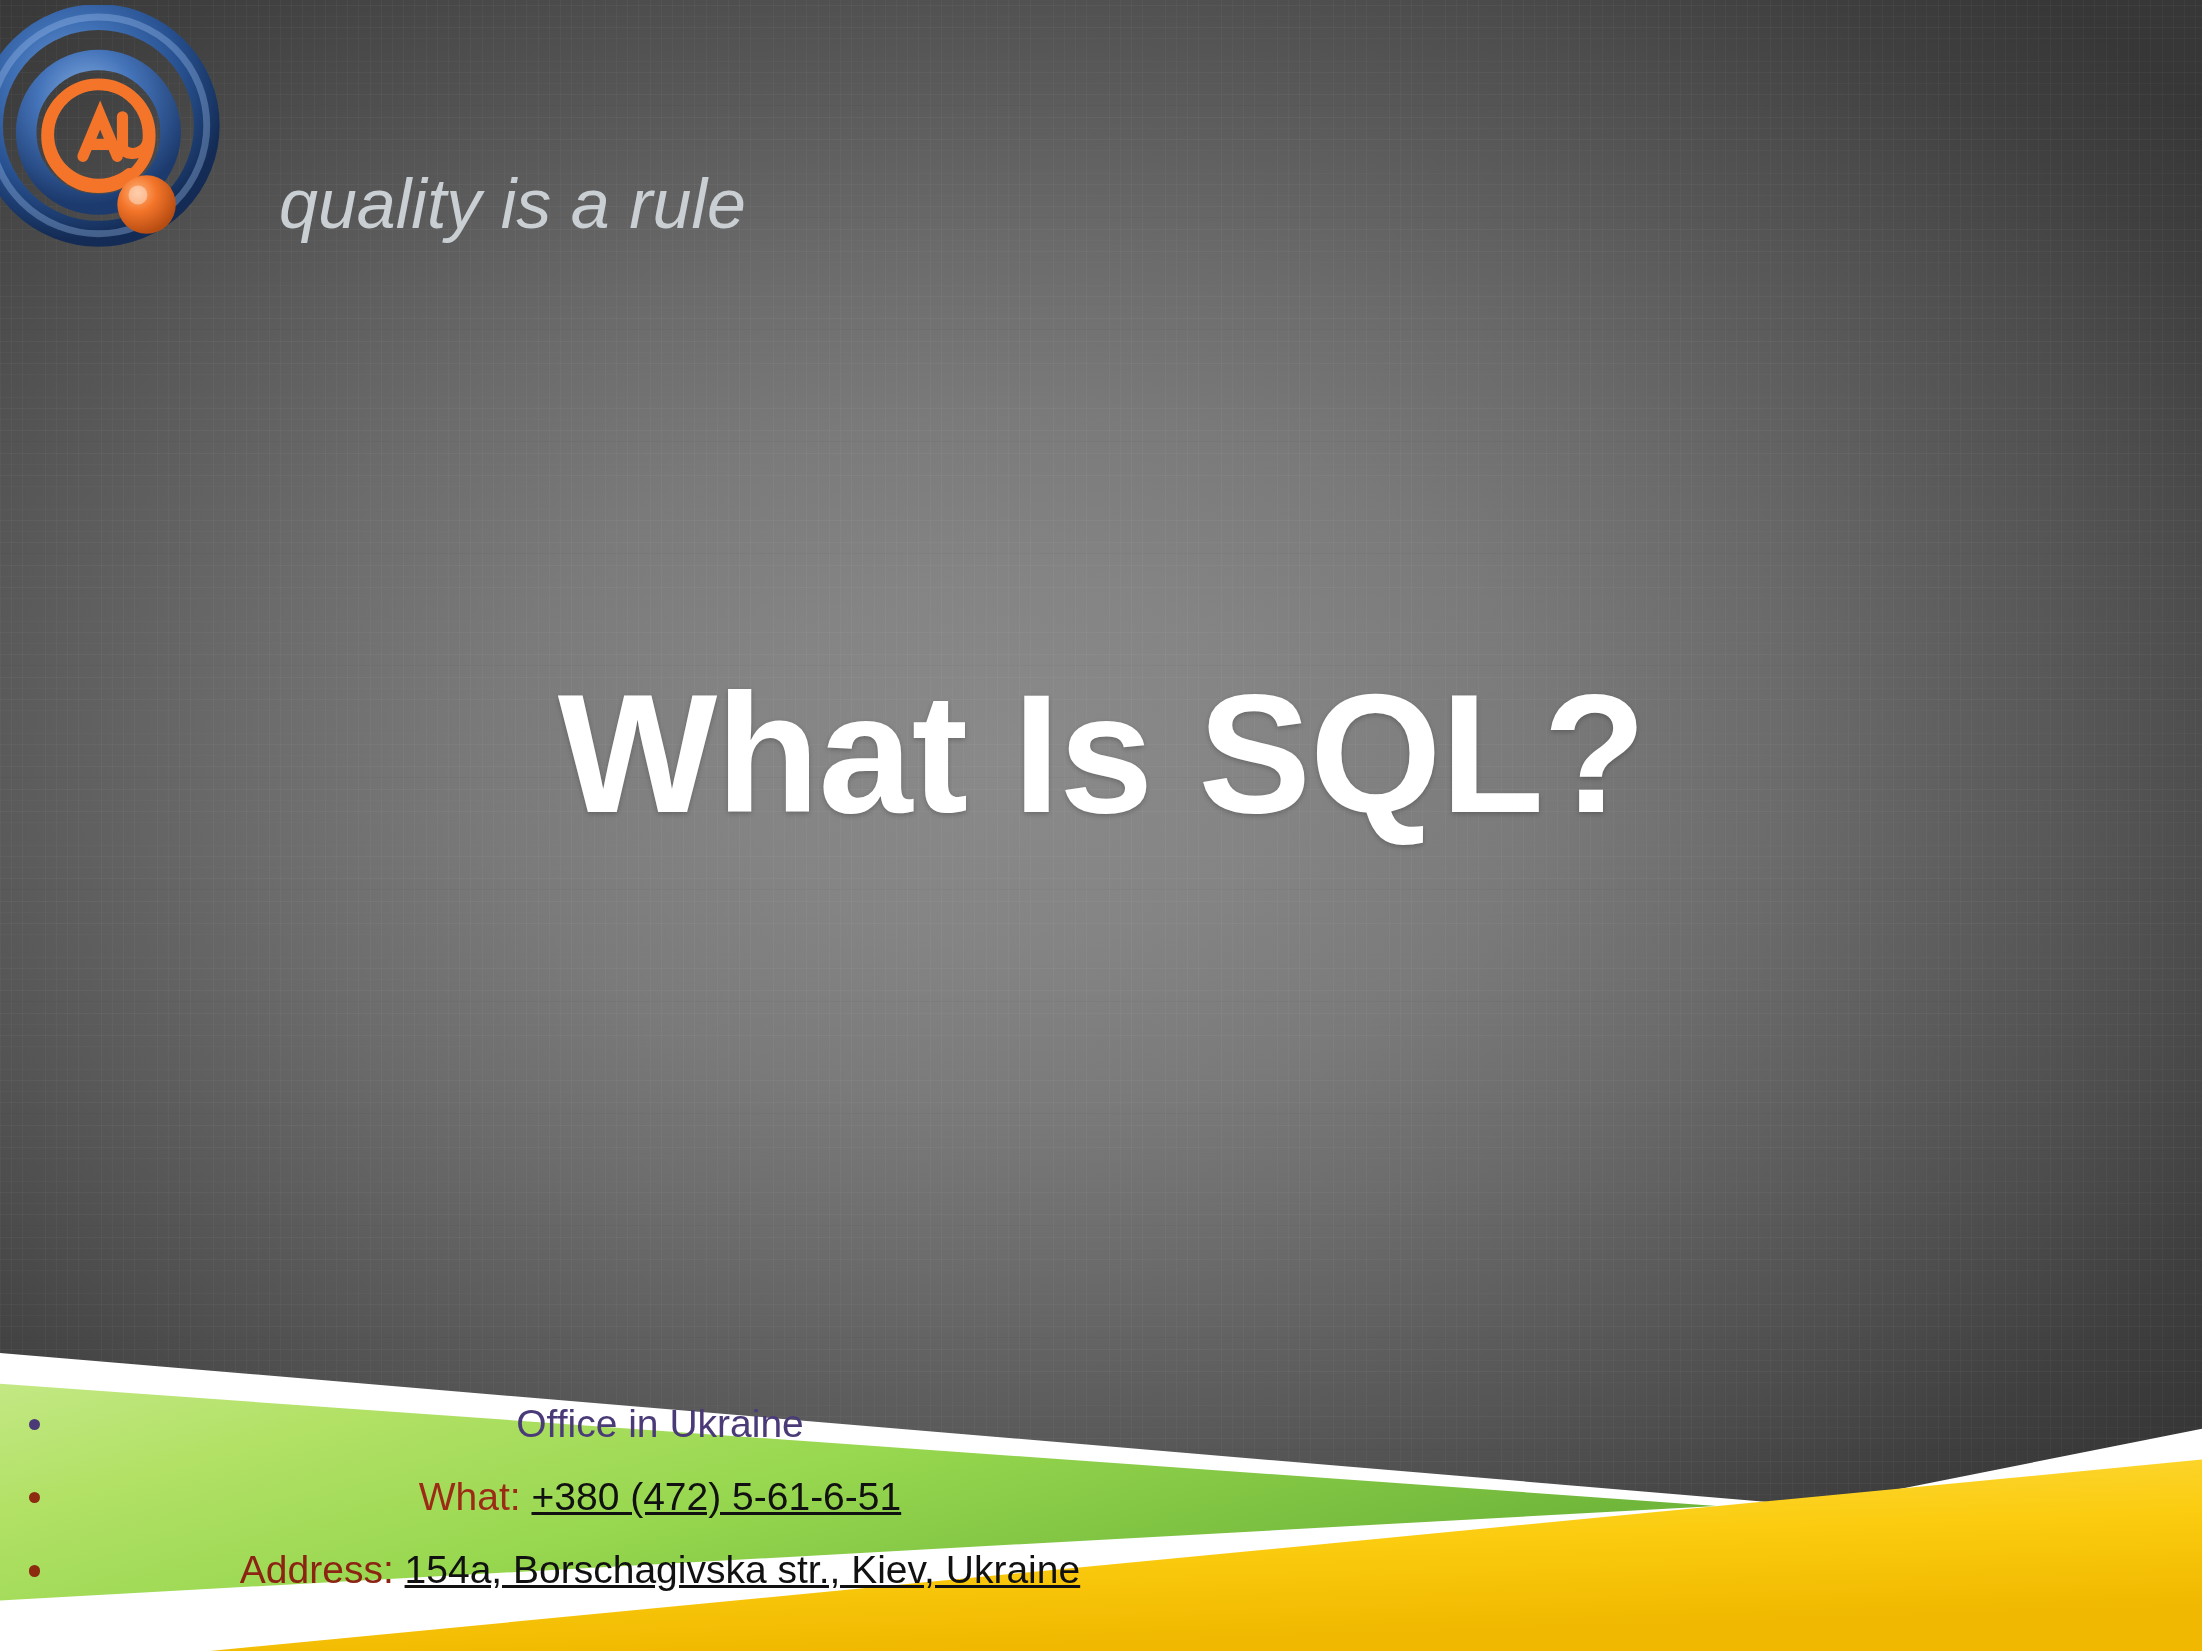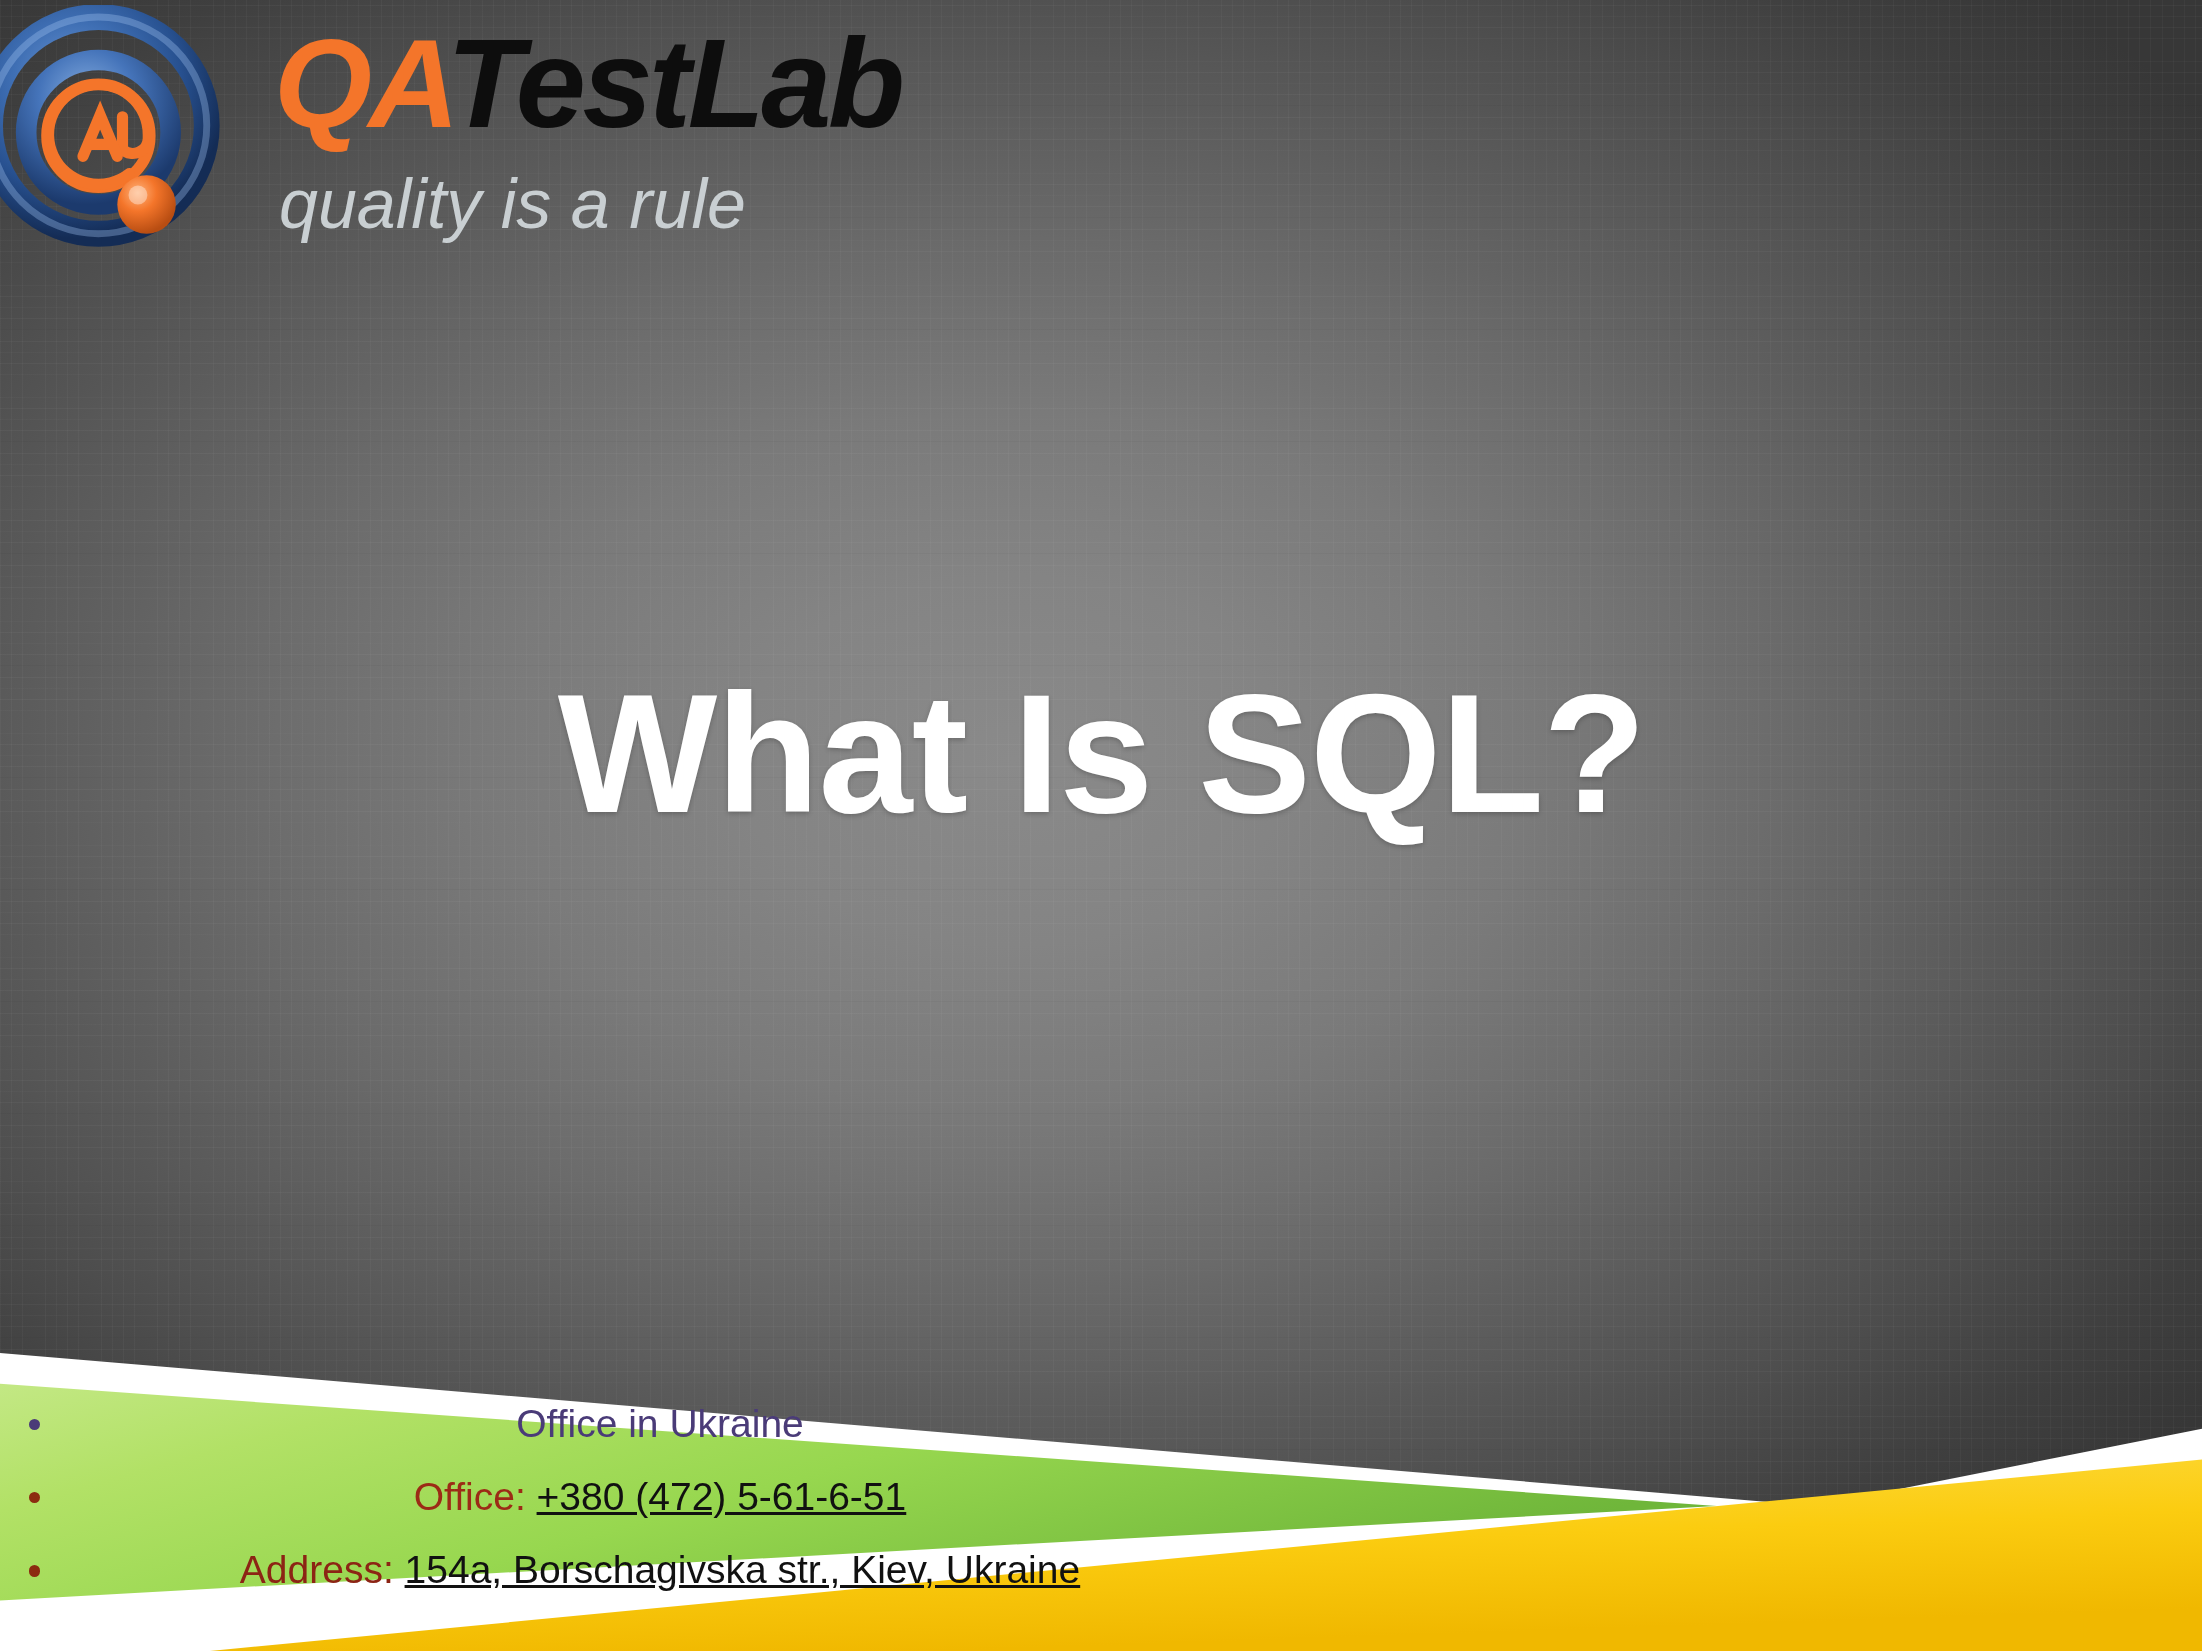--- a/index.html
+++ b/index.html
@@ -169,23 +169,20 @@
       <g stroke="#F4752A" fill="none" stroke-width="13" stroke-linecap="round">
         <circle cx="140" cy="152" r="60"></circle>
         <path d="M168 130 v38 a18 18 0 0 0 30 -13 v-4 a58 58 0 1 0 -22 45"></path>
         <path d="M122 176 l20 -48 l20 48 M130 162 h26"></path>
       </g>
 
       <circle cx="196" cy="232" r="34" fill="url(#ballG)"></circle>
       <circle cx="186" cy="221" r="11" fill="rgba(255,255,255,0.38)"></circle>
     </svg>
 
-    <div id="brand-wordmark">
-      <span class="brand-qa" style="color: rgb(244, 117, 42);">QA</span><span class="brand-testlab" style="color: rgb(13, 13, 13);">TestLab</span>
-    </div>
 
     <div id="brand-tagline" style="color: rgb(201, 207, 210);">quality is a rule</div>
   </div>
 
   <h1 id="slide-title" style="color: rgb(255, 255, 255);">What Is SQL?</h1>
 
   <div id="banner">
     <svg viewBox="0 0 2560 420" preserveAspectRatio="none">
       <defs>
         <linearGradient id="greenGrad" x1="0" y1="0" x2="1" y2="0.45">
@@ -210,21 +207,21 @@
 
       <polygon points="2135,246 2560,152 2560,104 2232,196" fill="none"></polygon>
     </svg>
   </div>
 
   <ul id="contact-list">
     <li>
       <span class="bullet" style="background: rgb(74, 59, 120);"></span><span class="lbl" style="color: rgb(74, 59, 120);">Office in Ukraine</span><span class="val"></span>
     </li>
     <li>
-      <span class="bullet" style="background: rgb(140, 43, 16);"></span><span class="lbl" style="color: rgb(156, 43, 22);">Office:</span>&nbsp;<span class="val">+380 (472) 5-61-6-51</span>
+      <span class="bullet" style="background: rgb(140, 43, 16);"></span><span class="lbl" style="color: rgb(156, 43, 22);">What:</span>&nbsp;<span class="val">+380 (472) 5-61-6-51</span>
     </li>
     <li>
       <span class="bullet" style="background: rgb(140, 43, 16);"></span><span class="lbl" style="color: rgb(140, 36, 20);">Address:</span>&nbsp;<span class="val">154a, Borschagivska str., Kiev, Ukraine</span>
     </li>
 
   </ul>
 
 </div>
 
 

